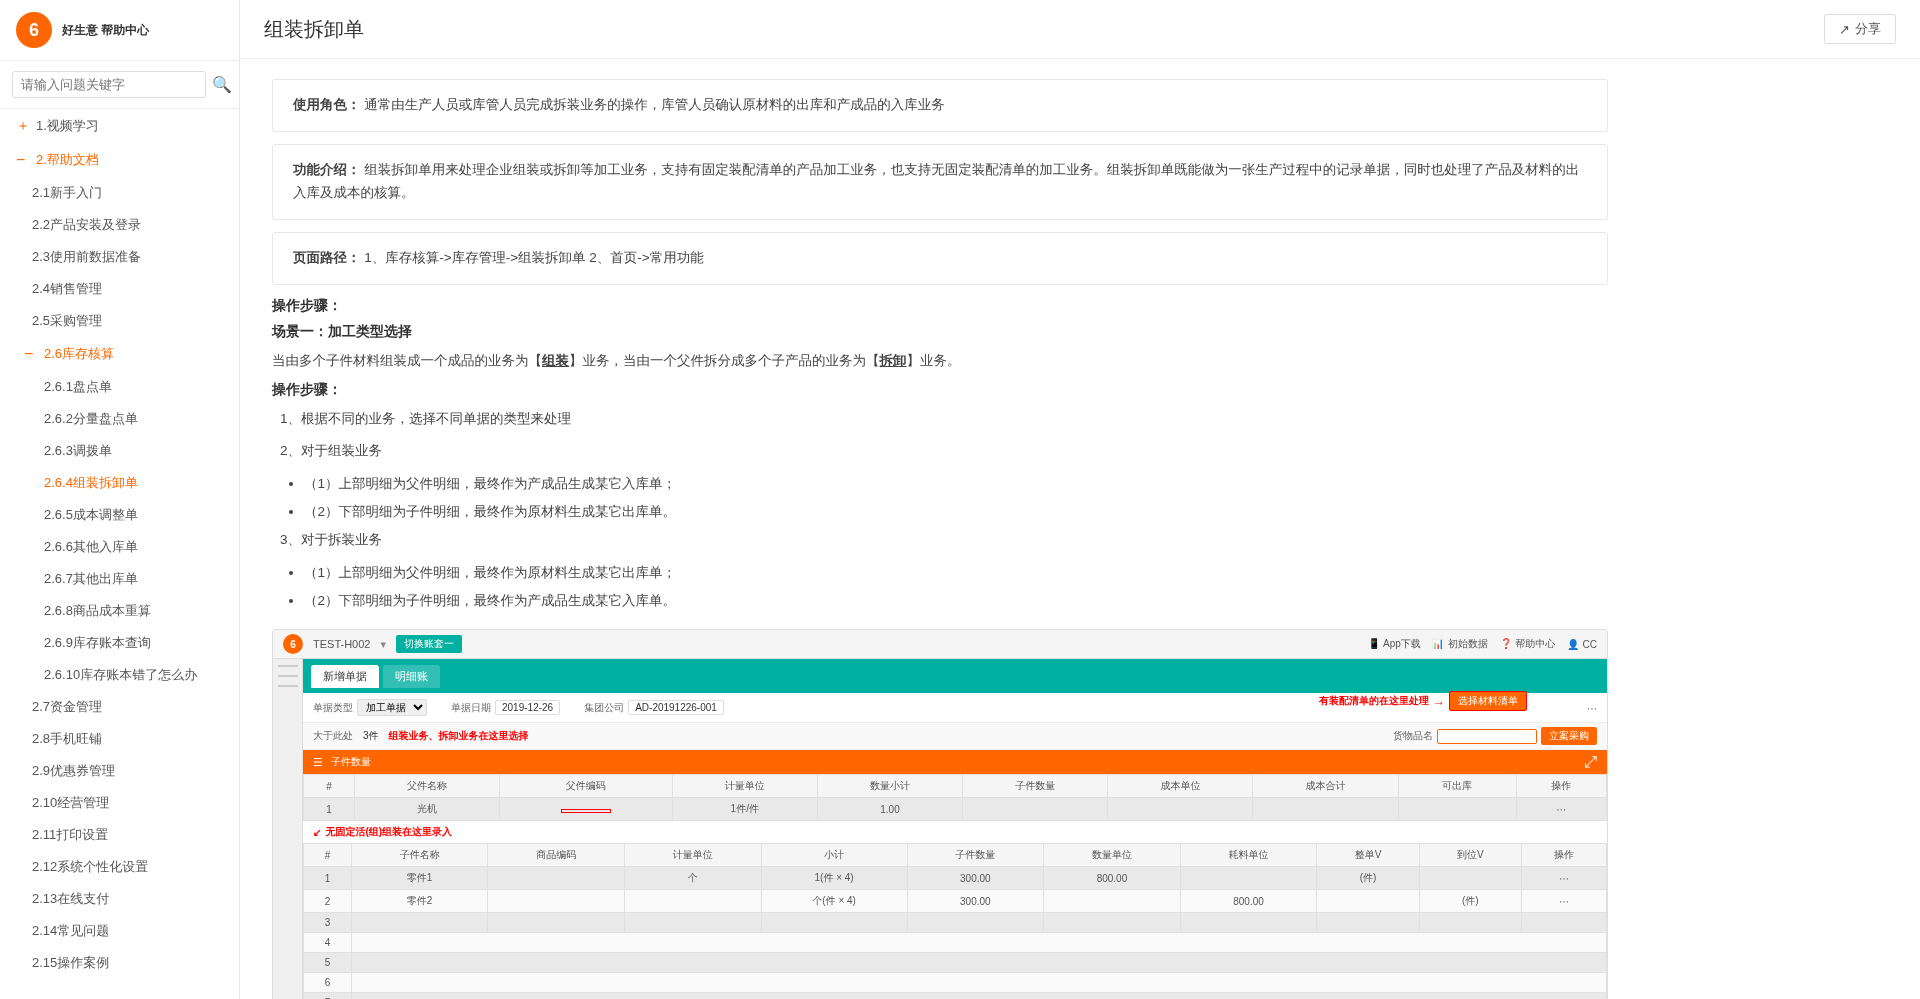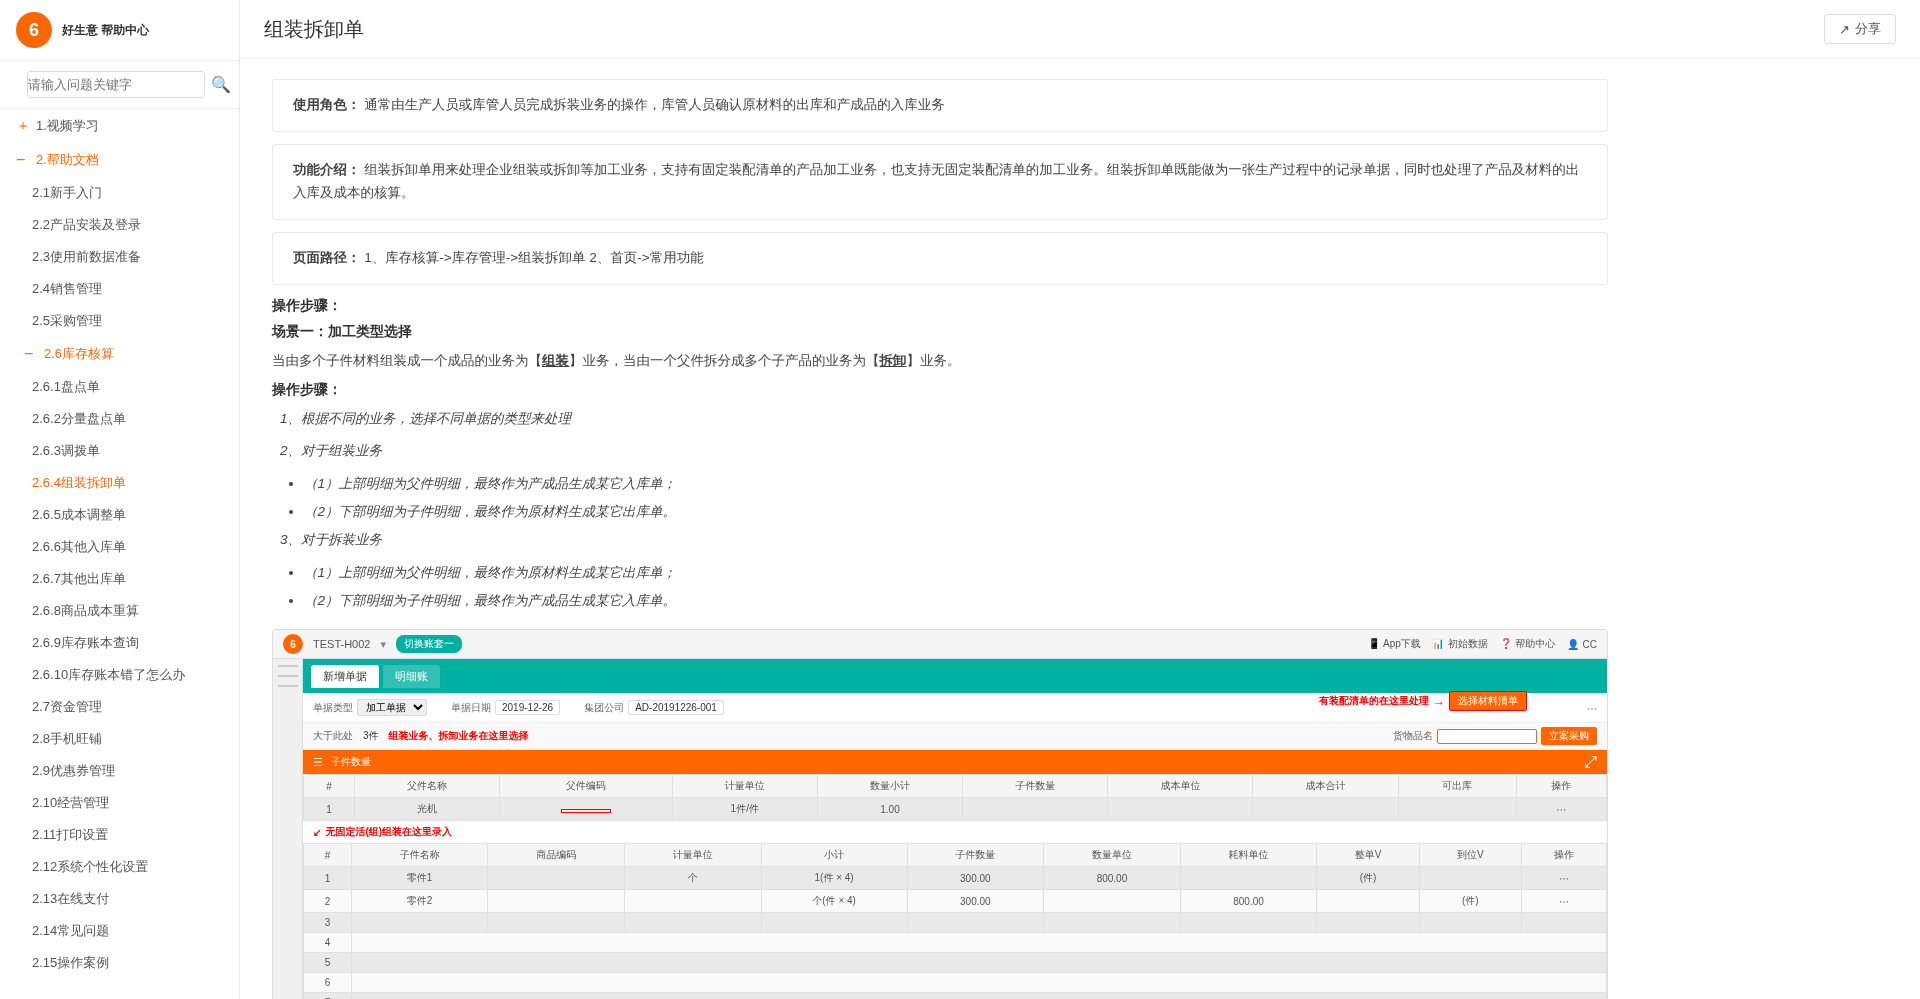--- a/index.html
+++ b/index.html
@@ -44,25 +44,24 @@
       padding: 10px 12px;
       border-bottom: 1px solid #eee;
       display: flex;
       align-items: center;
       gap: 6px;
     }
     .sidebar-search input {
       flex: 1;
       border: 1px solid #ddd;
       border-radius: 3px;
-      padding: 5px 0;
+      padding: 5px 8px;
       font-size: 13px;
       color: #999;
       outline: none;
-      margin-left: 15px;
     }
     .sidebar-search .search-btn {
       background: none;
       border: none;
       cursor: pointer;
       color: #999;
       font-size: 16px;
     }
     .sidebar-nav {
       overflow-y: auto;
@@ -160,21 +159,20 @@
       color: #333;
     }
     .text-block {
       font-size: 13.5px;
       line-height: 1.8;
       color: #444;
       margin-bottom: 8px;
     }
     .numbered-list {
       margin: 8px 0 8px 8px;
-      font-style: italic;
     }
     .numbered-list li {
       font-size: 13.5px;
       line-height: 1.8;
       color: #444;
       margin-bottom: 4px;
     }
     .sub-list {
       margin-left: 24px;
     }
@@ -274,21 +272,21 @@
       <div class="sub-nav-item">2.1新手入门</div>
       <div class="sub-nav-item">2.2产品安装及登录</div>
       <div class="sub-nav-item">2.3使用前数据准备</div>
       <div class="sub-nav-item">2.4销售管理</div>
       <div class="sub-nav-item">2.5采购管理</div>
 
       <div class="nav-item active" style="padding-left:24px;">
         <span class="minus-icon">−</span>
         <span>2.6库存核算</span>
       </div>
-      <div style="padding-left:0;">
+      <div style="padding-left:12px;">
         <div class="sub-nav-item">2.6.1盘点单</div>
         <div class="sub-nav-item">2.6.2分量盘点单</div>
         <div class="sub-nav-item">2.6.3调拨单</div>
         <div class="sub-nav-item active" style="color:#f60;font-weight:500;">2.6.4组装拆卸单</div>
         <div class="sub-nav-item">2.6.5成本调整单</div>
         <div class="sub-nav-item">2.6.6其他入库单</div>
         <div class="sub-nav-item">2.6.7其他出库单</div>
         <div class="sub-nav-item">2.6.8商品成本重算</div>
         <div class="sub-nav-item">2.6.9库存账本查询</div>
         <div class="sub-nav-item">2.6.10库存账本错了怎么办</div>
@@ -356,21 +354,21 @@
         </div>
 
         <div class="screenshot-container">
           <div class="sim-full">
 
             <div style="background:#f5f5f5; border-bottom:1px solid #ddd; padding:4px 10px; display:flex; align-items:center; justify-content:space-between;">
               <div style="display:flex;align-items:center;gap:10px;">
                 <div class="sim-logo-small">6</div>
                 <span style="font-size:11px;color:#555;">TEST-H002</span>
                 <span style="font-size:11px;color:#888;">▾</span>
-                <span style="background:#00b0a0;color:#fff;padding:2px 8px;border-radius:8px;font-size:10px;">切换账套一</span>
+                <span style="background:#00b0a0;color:#fff;padding:2px 8px;border-radius:2px;font-size:10px;">切换账套一</span>
               </div>
               <div style="display:flex;align-items:center;gap:12px;font-size:10px;color:#555;">
                 <span>📱 App下载</span>
                 <span>📊 初始数据</span>
                 <span>❓ 帮助中心</span>
                 <span>👤 CC</span>
               </div>
             </div>
 
             <div style="display:flex;">

